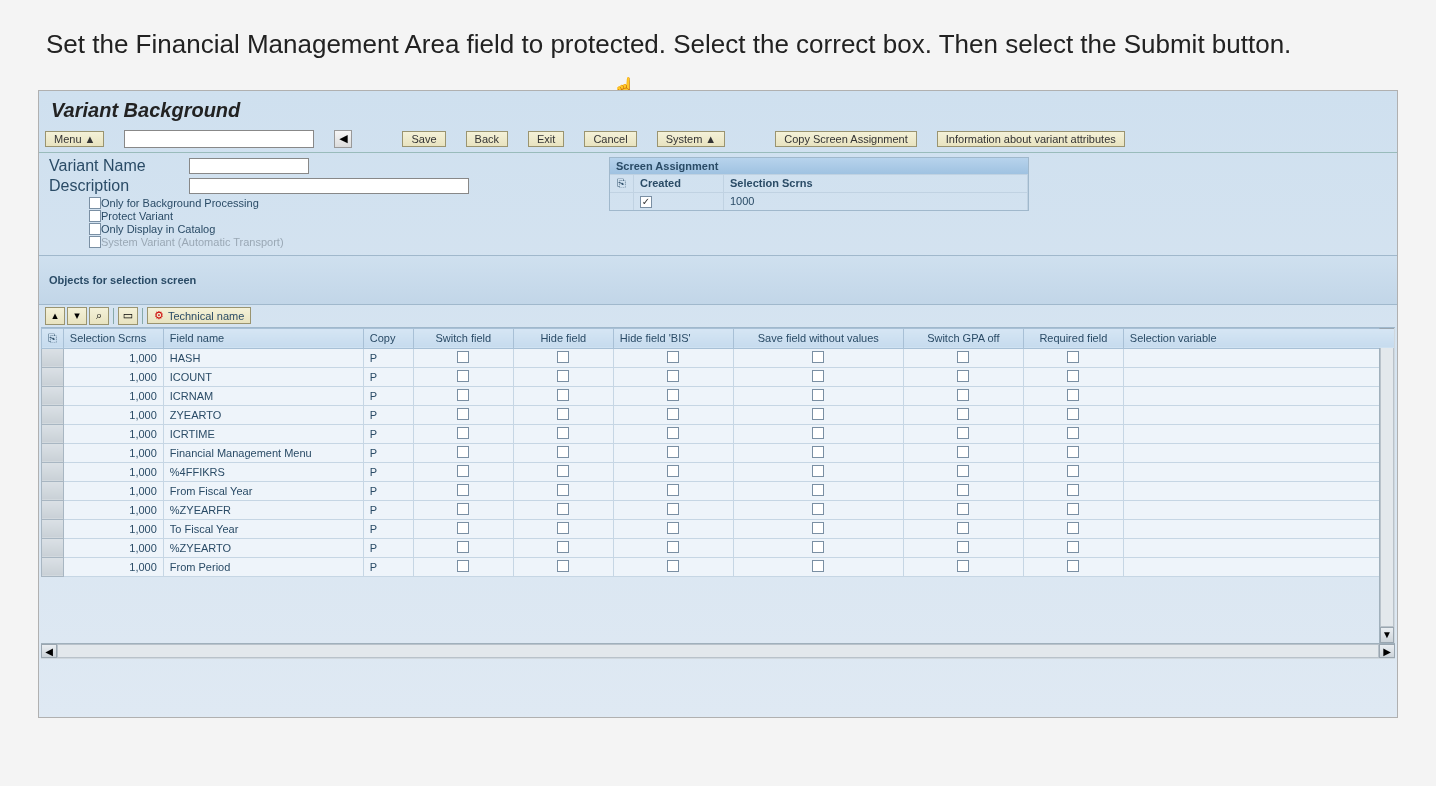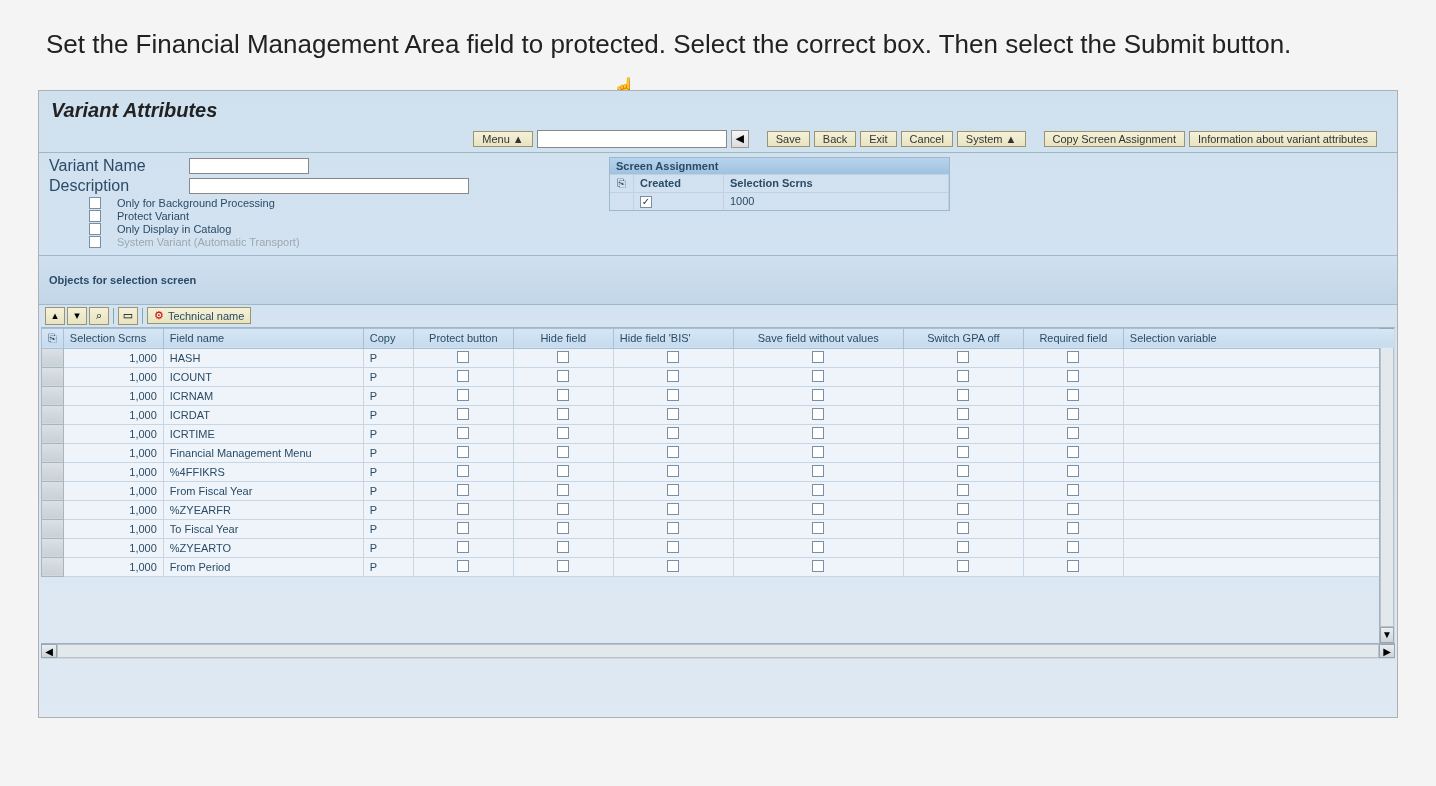--- a/index.html
+++ b/index.html
@@ -27,24 +27,23 @@
   .app-title {
     font-size: 20px;
     font-weight: bold;
     font-style: italic;
     color: #222;
     padding: 8px 12px 6px 12px;
   }
   .toolbar {
     display: flex;
     align-items: center;
-    gap: 4px;
-    padding: 2px 20px 4px 6px;
+    gap: 20px;
+    padding: 2px 6px 4px 6px;
     border-bottom: 1px solid #9bb;
-    justify-content: flex-end;
   }
   .btn {
     background: linear-gradient(#f4f1d8, #e8e3c0);
     border: 1px solid #9a9470;
     padding: 1px 8px;
     font-size: 11px;
     color: #333;
     cursor: pointer;
   }
   .btn-arrow {
@@ -69,25 +68,25 @@
     align-items: flex-start;
     gap: 30px;
     padding: 4px 10px 0 10px;
   }
   .form-left { flex: 0 0 530px; }
   .form-row { display: flex; align-items: center; margin-bottom: 2px; }
   .form-label { width: 140px; color: #2a4b66; font-size: 16px; }
   .form-input { width: 120px; height: 16px; border: 1px solid #888; background: #fff; }
   .form-input.wide { width: 280px; }
   .checklist { margin-left: 40px; margin-top: 2px; }
-  .check-row { display:flex; gap:16px; margin-bottom:1px; color:#2a4b66; font-size:11px;}
+  .check-row { display:flex; gap:0; margin-bottom:1px; color:#2a4b66; font-size:11px;}
   .check-row.disabled { color: #9aa8b5; }
   .chk { width:12px; height:12px; border:1px solid #7a8fa3; background:#fff; display:inline-block; }
   .screen-assign {
-    width: 341px;
+    width: 420px;
     border: 1px solid #a0b8cc;
   }
   .sa-head { background: linear-gradient(#b7d3ec,#9fc2e1); padding:2px 6px; font-weight:bold; color:#2a4b66; font-size:11px;}
   .sa-row { display:flex; border-top:1px solid #c0d2e2; }
   .sa-cell { padding:2px 6px; border-right:1px solid #c0d2e2; font-size:11px; color:#2a4b66;}
   .sa-cell.icon { width:24px; text-align:center;}
   .sa-cell.c1 { width:90px; font-weight:bold;}
   .sa-cell.c2 { flex:1; font-weight:bold;}
   .sa-cell.v1 { width:90px;}
   .sa-cell.v2 { flex:1;}
@@ -124,21 +123,21 @@
     position:absolute; top:76px; left:612px; font-size:20px; color:#333; pointer-events:none;
   }
 </style>
 </head>
 <body>
 
 <div class="instruction">Set the Financial Management Area field to protected. Select the correct box. Then select the Submit button.</div>
 <span class="cursor-icon">☝</span>
 
 <div class="app-panel">
-  <div class="app-title">Variant Attributes</div>
+  <div class="app-title">Variant Background</div>
 
   <div class="toolbar">
     <button class="btn"><span>Menu</span> ▲</button>
     <input class="cmd-input" style="">
     <div class="btn-arrow">◀</div>
     <div class="toolbar-gap"></div>
     <button class="btn">Save</button>
     <button class="btn">Back</button>
     <button class="btn">Exit</button>
     <button class="btn">Cancel</button>
@@ -207,21 +206,21 @@
   </div>
 
   <div class="grid-wrap">
     <table class="grid">
       <thead>
         <tr>
           <th style="width:18px">⎘</th>
           <th style="width:100px">Selection Scrns</th>
           <th style="width:200px">Field name</th>
           <th style="width:50px">Copy</th>
-          <th style="width:100px;text-align:center">Protect button</th>
+          <th style="width:100px;text-align:center">Switch field</th>
           <th style="width:100px;text-align:center">Hide field</th>
           <th style="width:120px;text-align:left">Hide field 'BIS'</th>
           <th style="width:170px;text-align:center">Save field without values</th>
           <th style="width:120px;text-align:center">Switch GPA off</th>
           <th style="width:100px;text-align:center">Required field</th>
           <th>Selection variable</th>
         </tr>
       </thead>
       <tbody id="grid-body">
           <tr>
@@ -259,21 +258,21 @@
             <td class="center"><span class="tbl-chk"></span></td>
             <td class="center"><span class="tbl-chk"></span></td>
             <td class="center"><span class="tbl-chk"></span></td>
             <td class="center"><span class="tbl-chk"></span></td>
             <td class="center"><span class="tbl-chk"></span></td>
             <td></td>
           </tr>
           <tr>
             <td class="rowhead"></td>
             <td style="text-align:right">1,000</td>
-            <td>ICRDAT</td>
+            <td>ZYEARTO</td>
             <td>P</td>
             <td class="center"><span class="tbl-chk"></span></td>
             <td class="center"><span class="tbl-chk"></span></td>
             <td class="center"><span class="tbl-chk"></span></td>
             <td class="center"><span class="tbl-chk"></span></td>
             <td class="center"><span class="tbl-chk"></span></td>
             <td class="center"><span class="tbl-chk"></span></td>
             <td></td>
           </tr>
           <tr>

